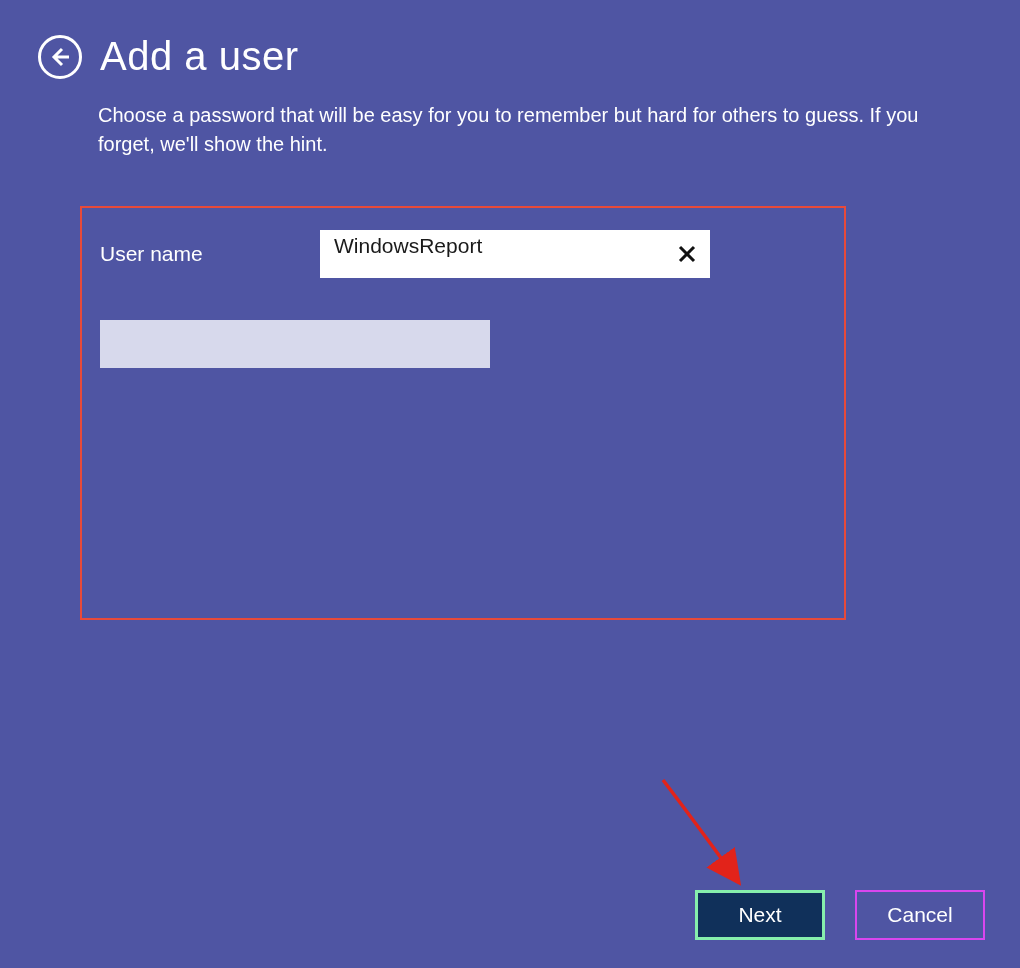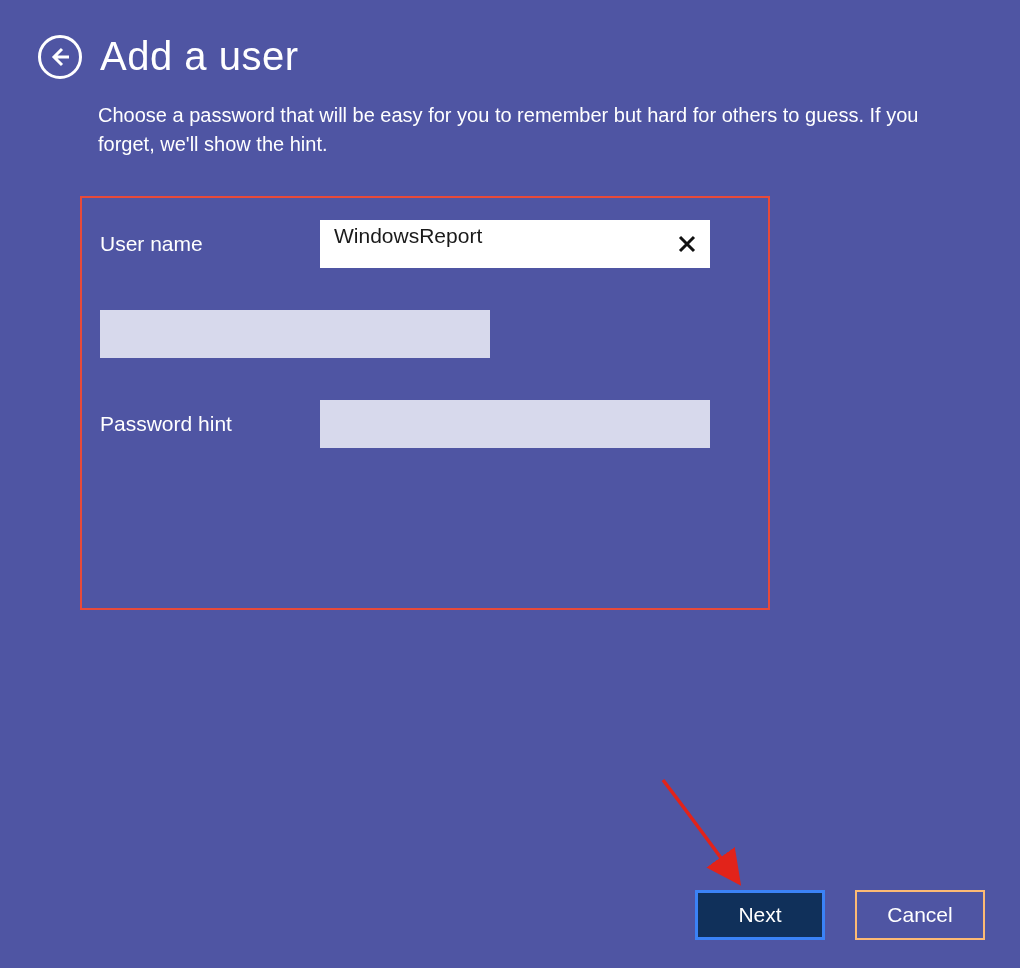--- a/index.html
+++ b/index.html
@@ -37,22 +37,22 @@
     .subtitle {
       margin: 22px 0 0 98px;
       font-size: 20px;
       font-weight: 400;
       line-height: 1.45;
       max-width: 860px;
     }
     .form-box {
       position: absolute;
       left: 80px;
-      top: 196px;
-      width: 690px;
+      top: 206px;
+      width: 766px;
       height: 414px;
       border: 2px solid #e84a3a;
       padding: 22px 18px 0 18px;
     }
     .form-row {
       display: flex;
       align-items: center;
       margin-bottom: 42px;
     }
     .form-label {
@@ -97,32 +97,32 @@
     .footer-buttons {
       position: absolute;
       right: 35px;
       bottom: 28px;
       display: flex;
       gap: 30px;
     }
     .btn {
       width: 130px;
       height: 50px;
-      border: 2px solid #fdba74;
+      border: 2px solid #d946ef;
       font-size: 21px;
       color: #ffffff;
       display: flex;
       align-items: center;
       justify-content: center;
       cursor: pointer;
       font-family: inherit;
     }
     .btn.primary {
       background: #10305a;
-      border: 3px solid #3b82f6;
+      border: 3px solid #86efac;
     }
     .btn.secondary {
       background: transparent;
     }
     .arrow-annotation {
       position: absolute;
       left: 655px;
       top: 772px;
       width: 120px;
       height: 140px;
@@ -157,26 +157,20 @@
     </div>
   </div>
 
   <div class="form-row">
     <div class="input-wrap">
       <input class="text-input dim" type="password" value="" style="">
     </div>
   </div>
 
 
-  <div class="form-row">
-    <div class="form-label">Password hint</div>
-    <div class="input-wrap">
-      <input class="text-input dim" type="text" value="" style="">
-    </div>
-  </div>
 
 </div>
 
 <svg class="arrow-annotation" viewBox="0 0 120 140">
   <defs>
     <marker id="ah" markerWidth="12" markerHeight="12" refX="8" refY="5" orient="auto">
       <path d="M0,0 L10,5 L0,10 Z" fill="#e2231a"></path>
     </marker>
   </defs>
   <path d="M8,8 Q40,50 82,108" stroke="#e2231a" stroke-width="3.5" fill="none" marker-end="url(#ah)"></path>

